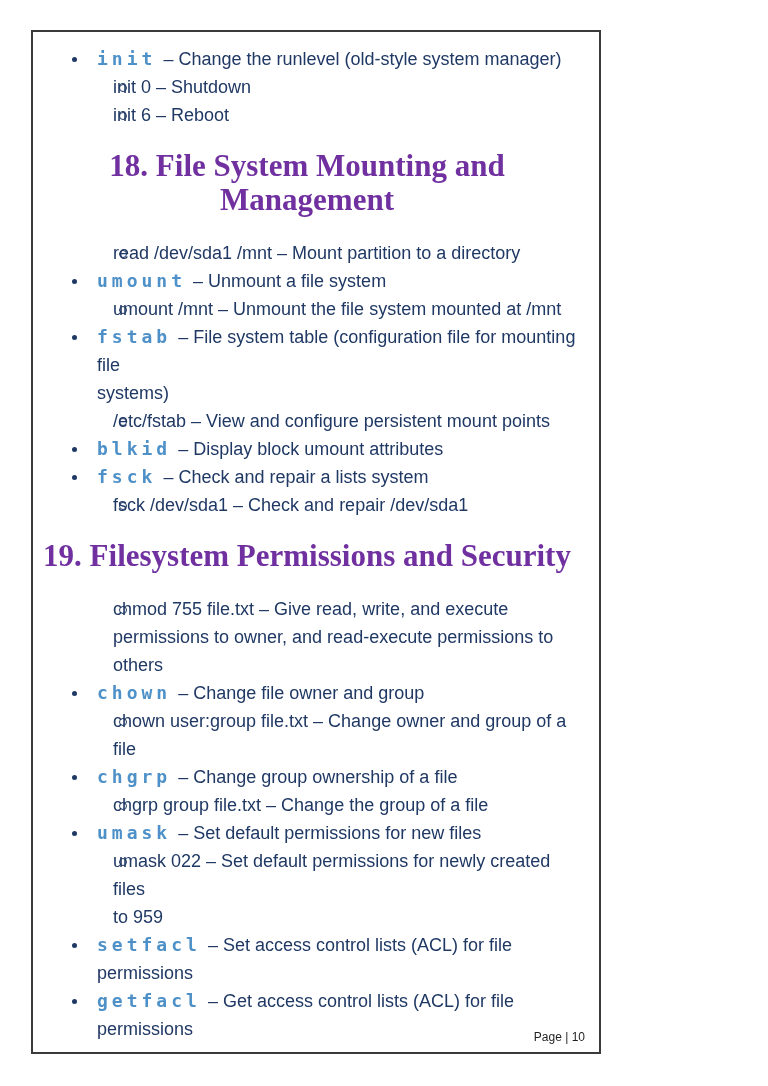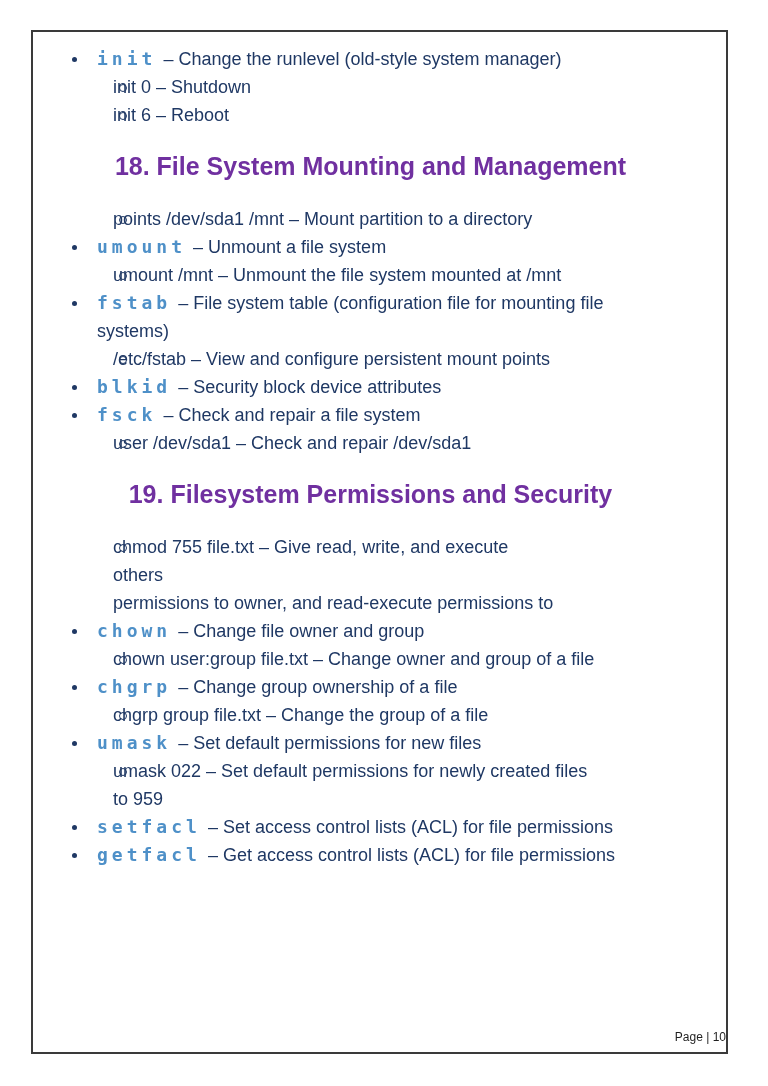--- a/index.html
+++ b/index.html
@@ -7,21 +7,21 @@
     padding: 0;
     background: #ffffff;
     width: 768px;
     height: 1086px;
     font-family: "Liberation Sans", sans-serif;
   }
   .page {
     position: absolute;
     left: 31px;
     top: 30px;
-    width: 697px;
+    width: 570px;
     height: 1024px;
     box-sizing: border-box;
     border: 2px solid #3a3a3a;
     background: #ffffff;
   }
   .content {
     padding: 13px 18px 0 0;
   }
   ul.cmdlist {
     list-style: none;
@@ -61,30 +61,30 @@
     font-size: 18px;
     letter-spacing: 4px;
     color: #4E90C8;
     margin-right: 2px;
   }
   .desc { color: #1F3864; }
   .cont { line-height: 28px; }
   h2.sect {
     margin: 20px 0 22px 0;
     padding: 0;
-    font-size: 25px;
+    font-size: 31px;
     line-height: 34px;
     font-weight: bold;
     text-align: center;
     color: #7030A0;
-    font-family: Liberation Sans, sans-serif;
+    font-family: Liberation Serif, serif;
   }
   .footer {
     position: absolute;
-    right: 0;
+    right: 14px;
     bottom: 8px;
     font-size: 12px;
     color: #1f1f1f;
     font-family: "Liberation Sans", sans-serif;
     text-align: center;
   }
 </style>
 </head>
 <body>
 
@@ -105,21 +105,21 @@
         <span class="b2"></span>
         <span class="desc">init 6 – Reboot</span>
       </li>
     </ul>
 
     <h2 class="sect">18. File System Mounting and Management</h2>
 
     <ul class="cmdlist">
       <li class="l2">
         <span class="b2"></span>
-        <span class="desc">points /dev/sda1 /mnt – Mount partition to a directory</span>
+        <span class="desc">read /dev/sda1 /mnt – Mount partition to a directory</span>
       </li>
 
       <li class="l1">
         <span class="b1"></span>
         <span class="term">umount</span>
         <span class="desc">– Unmount a file system</span>
       </li>
       <li class="l2">
         <span class="b2"></span>
         <span class="desc">umount /mnt – Unmount the file system mounted at /mnt</span>
@@ -132,42 +132,42 @@
         <div class="cont desc">systems)</div>
       </li>
       <li class="l2">
         <span class="b2"></span>
         <span class="desc">/etc/fstab – View and configure persistent mount points</span>
       </li>
 
       <li class="l1">
         <span class="b1"></span>
         <span class="term">blkid</span>
-        <span class="desc">– Security block device attributes</span>
+        <span class="desc">– Display block umount attributes</span>
       </li>
 
       <li class="l1">
         <span class="b1"></span>
         <span class="term">fsck</span>
-        <span class="desc">– Check and repair a file system</span>
-      </li>
-      <li class="l2">
-        <span class="b2"></span>
-        <span class="desc">user /dev/sda1 – Check and repair /dev/sda1</span>
+        <span class="desc">– Check and repair a lists system</span>
+      </li>
+      <li class="l2">
+        <span class="b2"></span>
+        <span class="desc">fsck /dev/sda1 – Check and repair /dev/sda1</span>
       </li>
     </ul>
 
     <h2 class="sect">19. Filesystem Permissions and Security</h2>
 
     <ul class="cmdlist">
       <li class="l2">
         <span class="b2"></span>
         <span class="desc">chmod 755 file.txt – Give read, write, and execute</span>
+        <div class="cont desc">permissions to owner, and read-execute permissions to</div>
         <div class="cont desc">others</div>
-        <div class="cont desc">permissions to owner, and read-execute permissions to</div>
       </li>
 
       <li class="l1">
         <span class="b1"></span>
         <span class="term">chown</span>
         <span class="desc">– Change file owner and group</span>
       </li>
       <li class="l2">
         <span class="b2"></span>
         <span class="desc">chown user:group file.txt – Change owner and group of a file</span>

